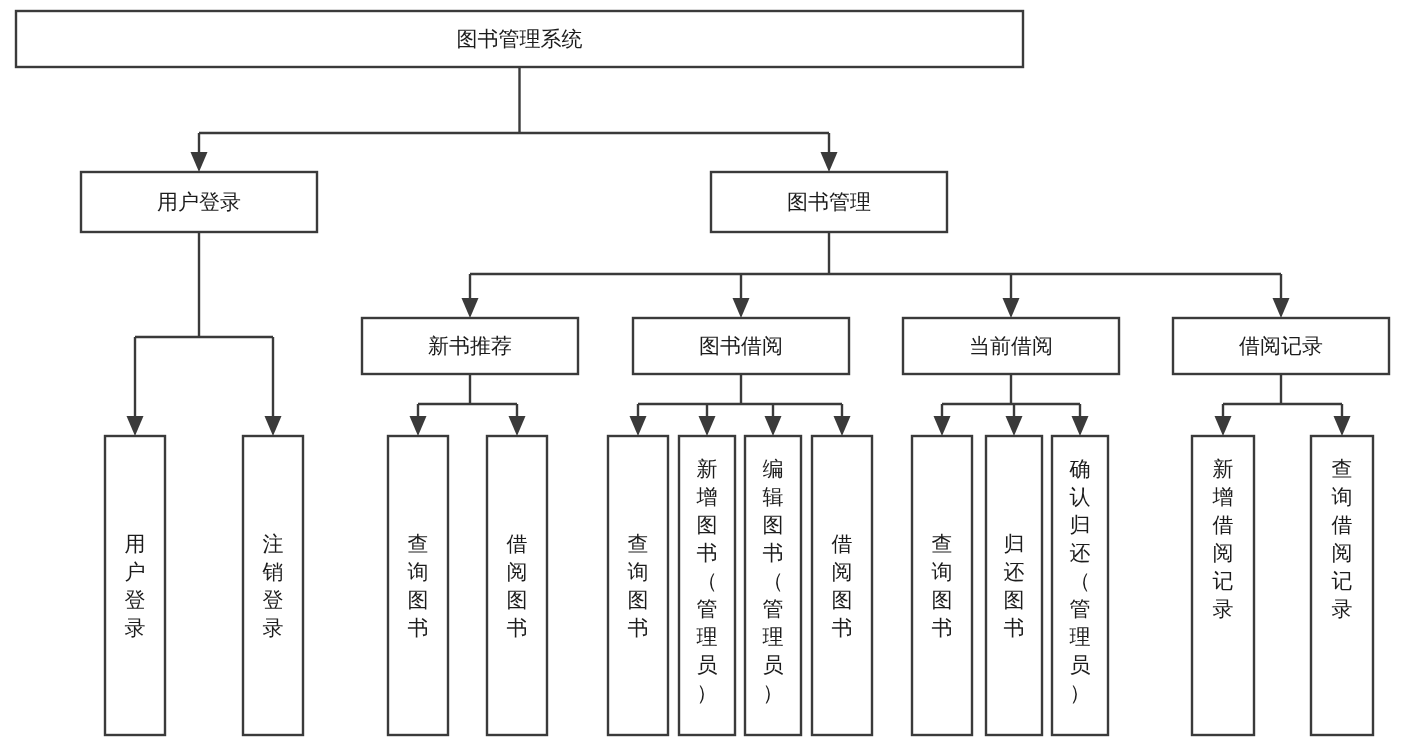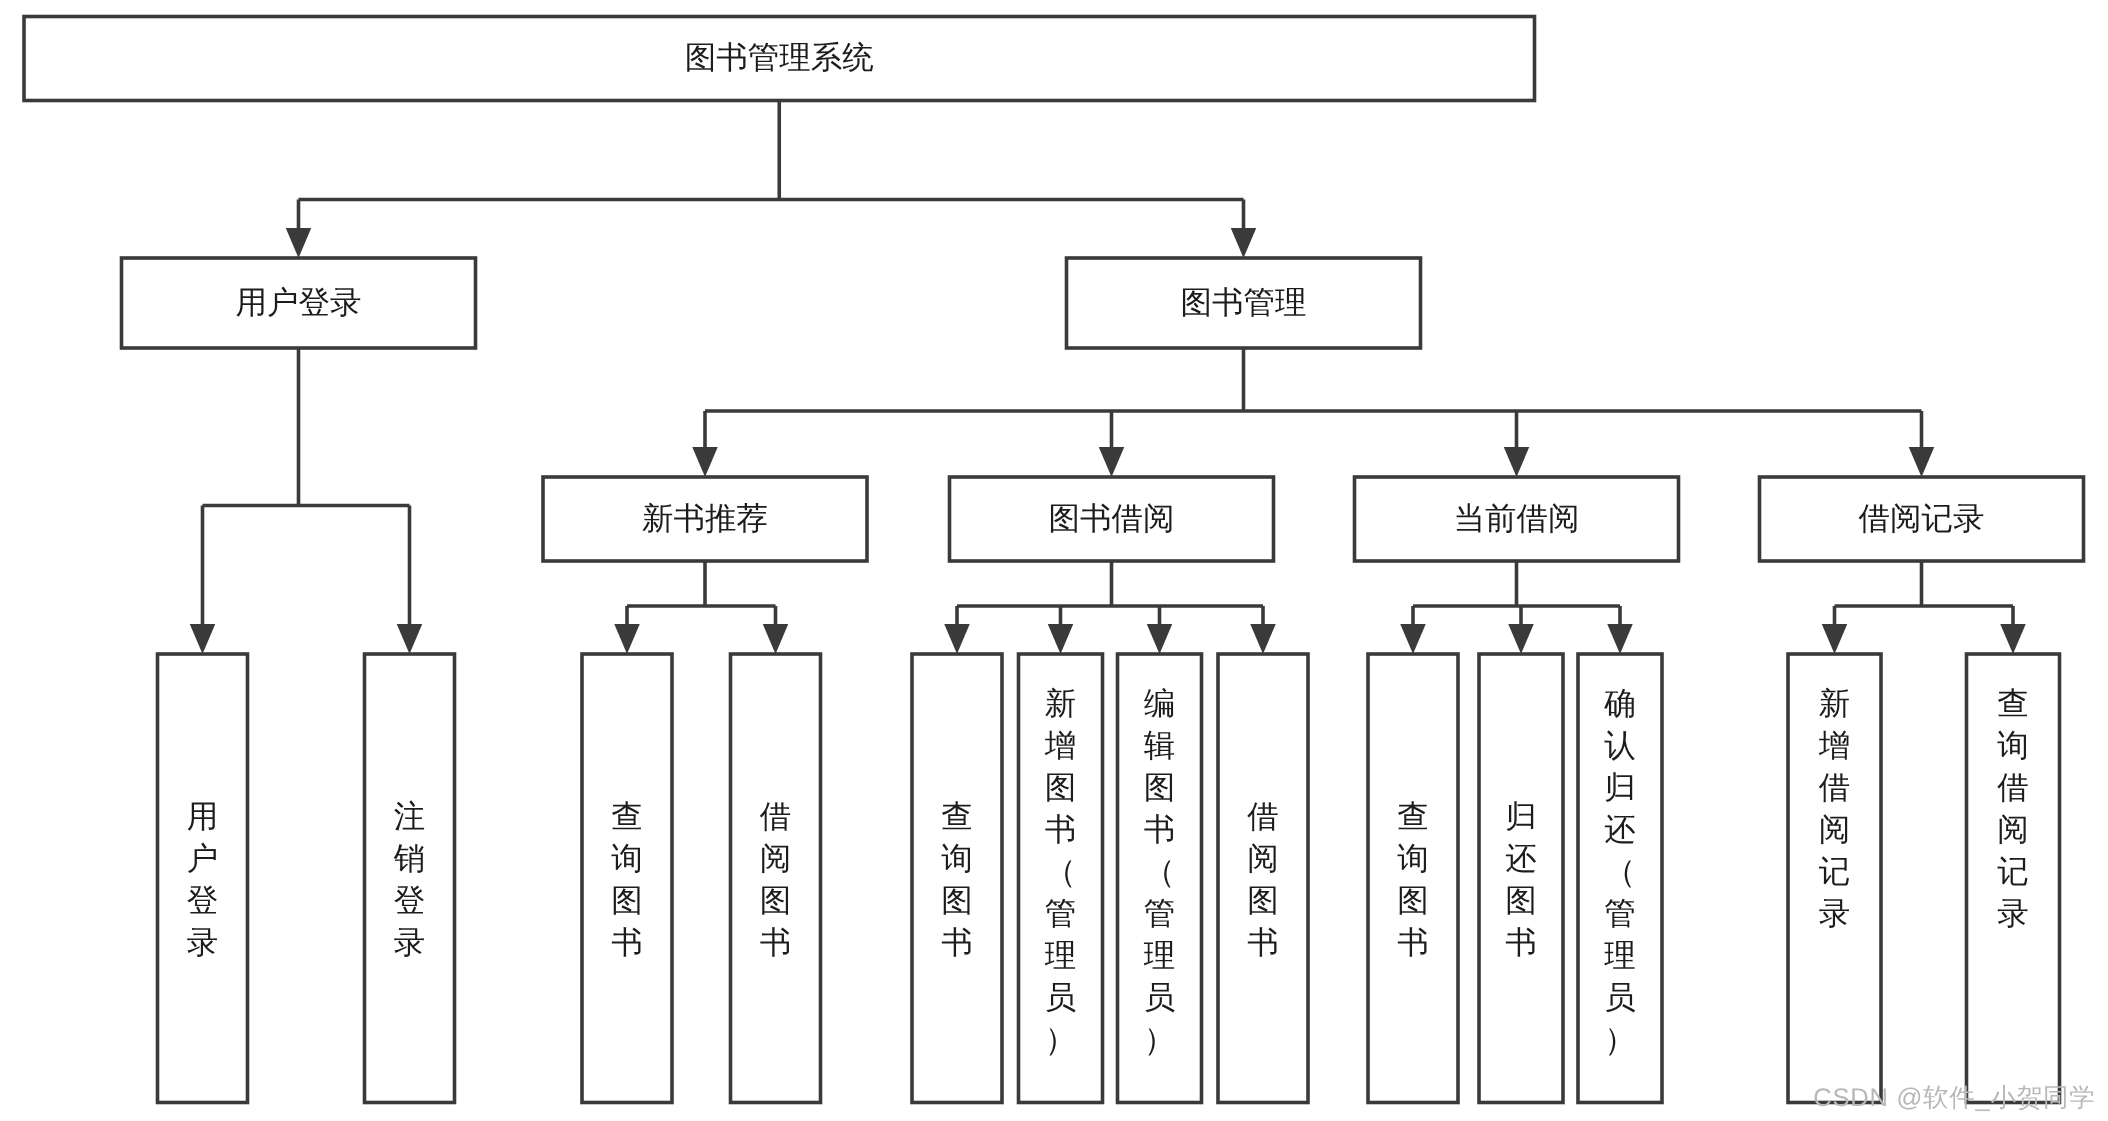--- a/index.html
+++ b/index.html
@@ -216,14 +216,13 @@
         <g>
           <rect class="node-box" x="1192" y="436" width="62" height="299"></rect>
           <text class="node-label-vertical" x="1223" y="475.84" font-size="21"><tspan x="1223" dy="0">新</tspan><tspan x="1223" dy="28">增</tspan><tspan x="1223" dy="28">借</tspan><tspan x="1223" dy="28">阅</tspan><tspan x="1223" dy="28">记</tspan><tspan x="1223" dy="28">录</tspan></text>
         </g>
         <g>
           <rect class="node-box" x="1311" y="436" width="62" height="299"></rect>
           <text class="node-label-vertical" x="1342" y="475.84" font-size="21"><tspan x="1342" dy="0">查</tspan><tspan x="1342" dy="28">询</tspan><tspan x="1342" dy="28">借</tspan><tspan x="1342" dy="28">阅</tspan><tspan x="1342" dy="28">记</tspan><tspan x="1342" dy="28">录</tspan></text>
         </g>
       </g>
   </svg>
-  <div class="watermark-text">CSDN @软件_小贺同学</div>
 </div>
 
 </body></html>

